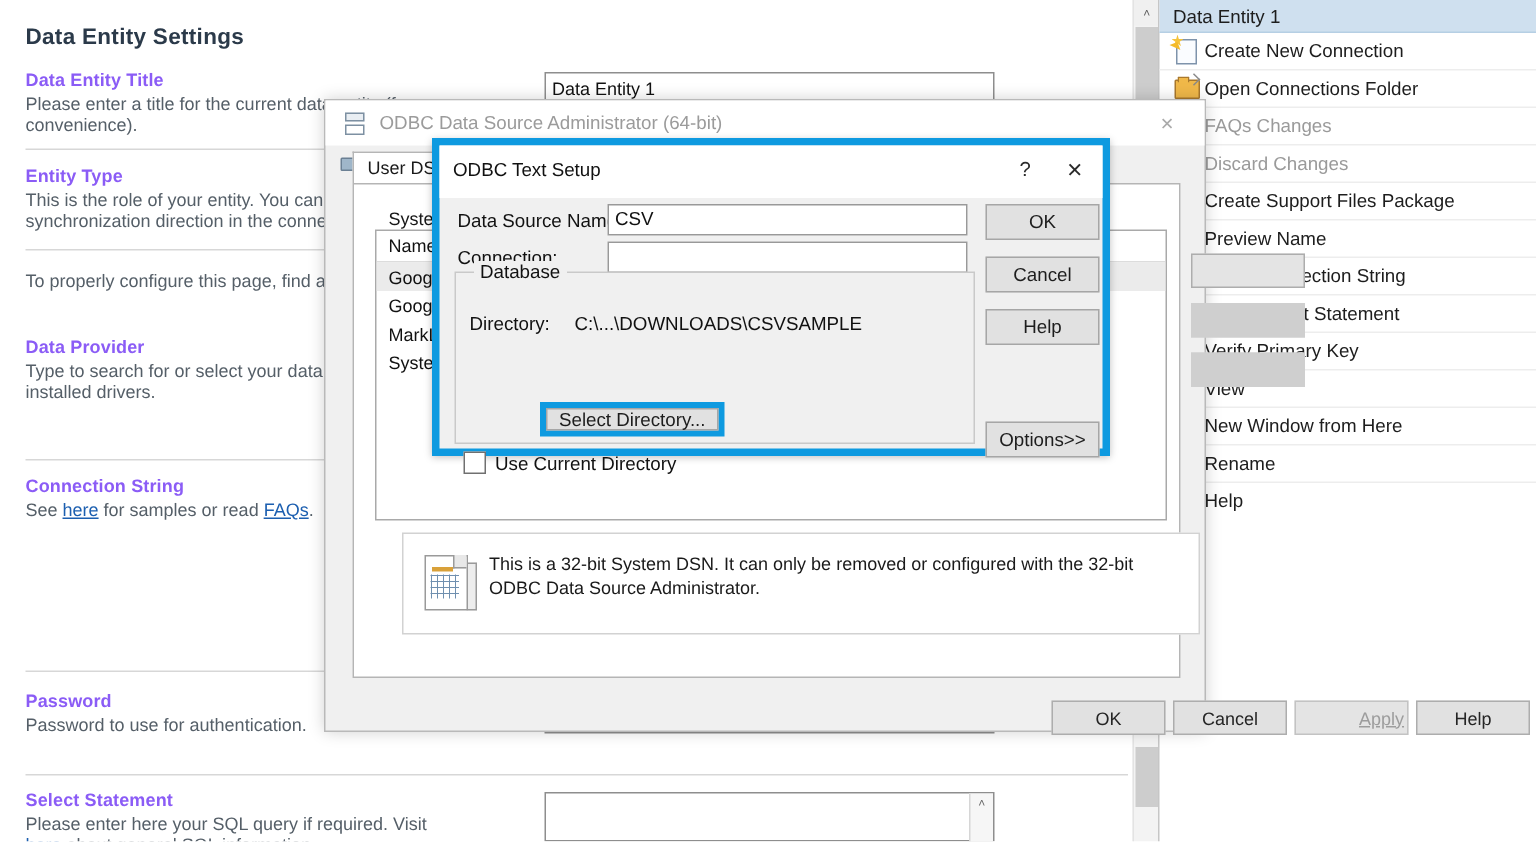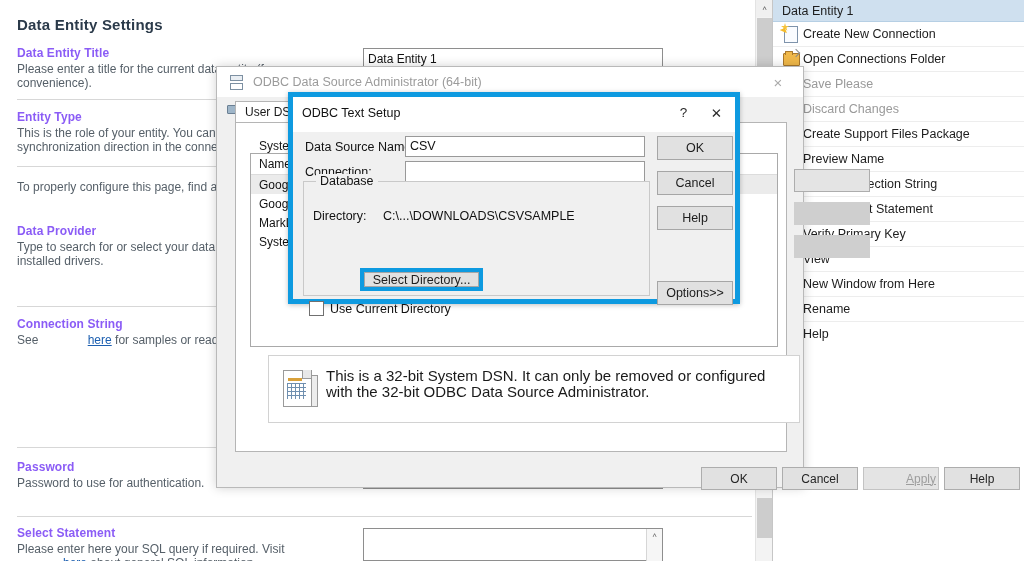--- a/index.html
+++ b/index.html
@@ -16,21 +16,21 @@
   .page-title{position:absolute;left:17px;top:16px;font-size:15px;font-weight:bold;color:#2b3a4a;letter-spacing:.2px;}
 
   .sect{position:absolute;left:17px;width:330px;}
   .sect .s-head{font-size:12px;font-weight:bold;color:#8b5cf6;margin-bottom:2px;letter-spacing:.1px;}
   .sect .s-desc{font-size:12px;color:#555f68;line-height:14px;}
   .rule{position:absolute;left:17px;width:735px;height:1px;background:#d7d7d7;}
 
   .bg-input{position:absolute;border:1px solid #8e8e8e;background:#fff;box-sizing:border-box;}
   .bg-input .v{padding:3px 4px 0 4px;font-size:12px;color:#111;}
 
-  .lnk{color:#1c5fb0;text-decoration:underline;margin-left:46px;}
+  .lnk{color:#1c5fb0;text-decoration:underline;}
 
   
   #page-scroll{position:absolute;left:755px;top:0;width:17px;height:561px;background:#f3f3f3;border-left:1px solid #e3e3e3;}
   #page-scroll .arrow{position:absolute;left:0;top:0;width:17px;height:17px;background:#f0f0f0;
       display:flex;align-items:center;justify-content:center;color:#5a5a5a;font-size:8px;}
   #page-scroll .thumb{position:absolute;left:1px;top:18px;width:15px;height:58px;background:#cdcdcd;}
   #page-scroll .thumb2{position:absolute;left:1px;top:498px;width:15px;height:40px;background:#cdcdcd;}
 
   
   #side{position:absolute;left:772px;top:0;width:252px;height:561px;background:#fff;border-left:1px solid #c6c6c6;}
@@ -82,21 +82,21 @@
 
   .infobox{position:absolute;left:32px;top:232px;width:530px;height:66px;border:1px solid #d2d2d2;background:#fff;}
   .infoicon{position:absolute;left:14px;top:14px;width:34px;height:38px;}
   .infoicon .pg{position:absolute;left:0;top:0;width:27px;height:35px;background:#fff;border:1px solid #9a9a9a;}
   .infoicon .fold{position:absolute;left:19px;top:0;width:8px;height:8px;background:#e8e8e8;border-left:1px solid #9a9a9a;border-bottom:1px solid #9a9a9a;}
   .infoicon .grid{position:absolute;left:4px;top:13px;width:19px;height:16px;background:
       repeating-linear-gradient(to bottom,#6f8faf 0 1px,transparent 1px 4px),
       repeating-linear-gradient(to right,#6f8faf 0 1px,transparent 1px 4px);}
   .infoicon .tick{position:absolute;left:5px;top:8px;width:14px;height:3px;background:#d9a13a;}
   .infoicon .side1{position:absolute;left:28px;top:5px;width:5px;height:30px;background:#ededed;border:1px solid #9a9a9a;}
-  .infotext{position:absolute;left:57px;top:12px;width:455px;font-size:15px;color:#1a1a1a;line-height:16px;}
+  .infotext{position:absolute;left:57px;top:12px;width:455px;font-size:12px;color:#1a1a1a;line-height:16px;}
 
   .footbtns{position:absolute;left:0;top:362px;width:586px;height:40px;}
   .fbtn{position:absolute;top:8px;width:76px;height:23px;background:#e1e1e1;border:1px solid #adadad;font-size:12px;color:#252525;
       display:flex;align-items:center;justify-content:center;box-sizing:border-box;}
   .fbtn.disabled{color:#9d9d9d;background:#e4e4e4;border-color:#c3c3c3;padding-left:40px;}
   .fbtn u{text-decoration:underline;}
 
   
   #setup{position:absolute;left:288px;top:92px;width:452px;height:212px;background:#0e9ae0;padding:5px;box-sizing:border-box;
      box-shadow:0 1px 5px rgba(0,0,0,.25);}
@@ -202,21 +202,21 @@
     <span class="mlabel">Create New Connection</span>
   </div>
   <div class="mrow">
     <span class="mi">
         <span class="ic-folder"></span>
       </span>
     <span class="mlabel">Open Connections Folder</span>
   </div>
   <div class="mrow disabled">
     <span class="mi"></span>
-    <span class="mlabel">Save Please</span>
+    <span class="mlabel">FAQs Changes</span>
   </div>
   <div class="mrow disabled">
     <span class="mi"></span>
     <span class="mlabel">Discard Changes</span>
   </div>
   <div class="mrow">
     <span class="mi"></span>
     <span class="mlabel">Create Support Files Package</span>
   </div>
   <div class="mrow">

